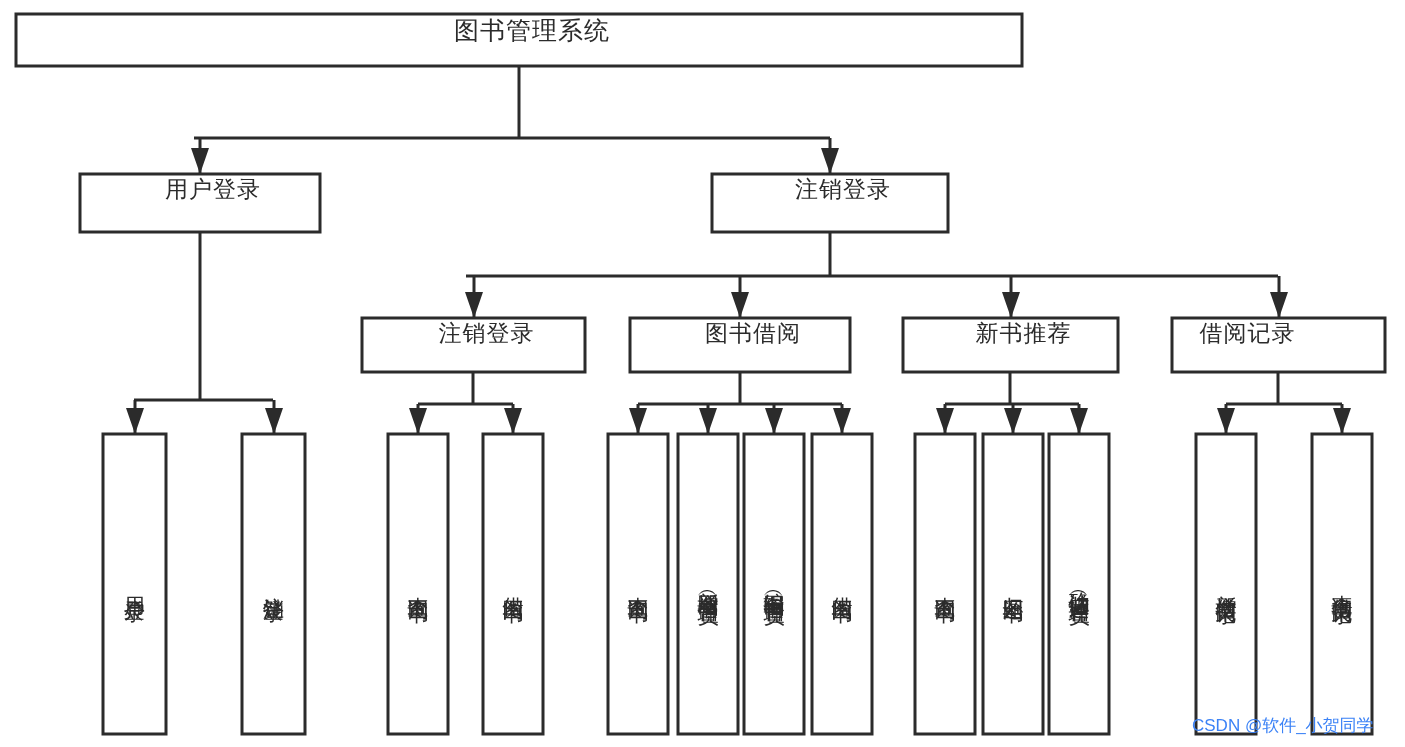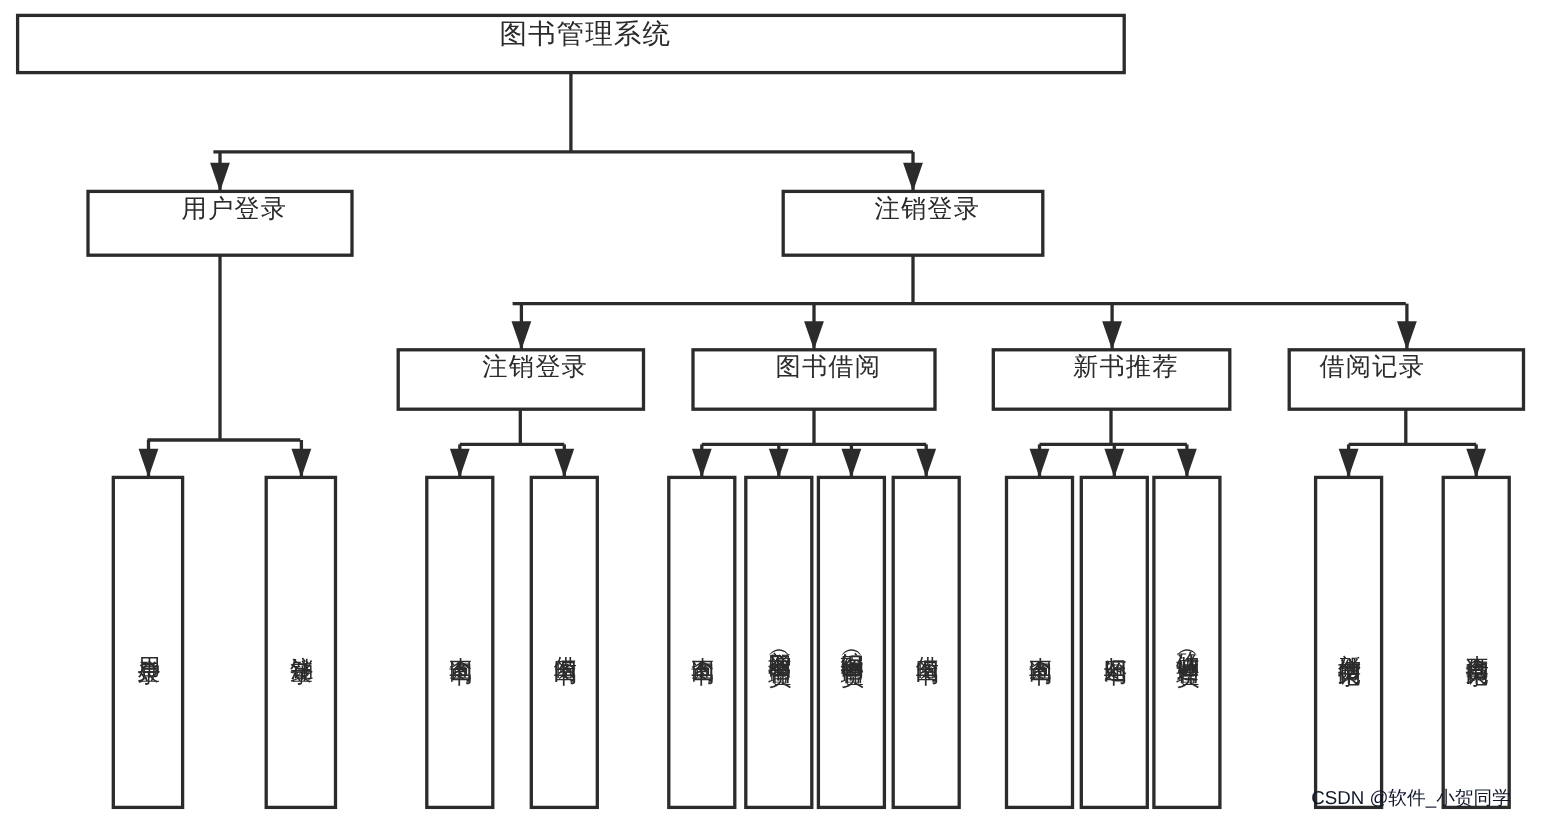--- a/index.html
+++ b/index.html
@@ -7,21 +7,21 @@
     font-family:"Liberation Sans","DejaVu Sans",sans-serif;
     width:1405px;height:747px;overflow:hidden;
   }
   #stage{position:relative;width:1405px;height:747px;background:#ffffff;}
   svg#diagram{position:absolute;left:0;top:0;width:1405px;height:747px;display:block;}
   .node-rect{fill:#ffffff;stroke:#2b2b2b;stroke-width:3;}
   .link{stroke:#2b2b2b;stroke-width:3;fill:none;}
   .arrowhead{fill:#2b2b2b;stroke:none;}
   .watermark{
     position:absolute;
-    color:#0f172a;
+    color:#3b82f6;
     font-family:"Liberation Sans","DejaVu Sans",sans-serif;
     font-size:17px;
     white-space:nowrap;
     pointer-events:none;
     left:1192px;top:714px;
   }
   .vlabel-wrap{
     position:absolute;
     display:flex;
     align-items:center;

